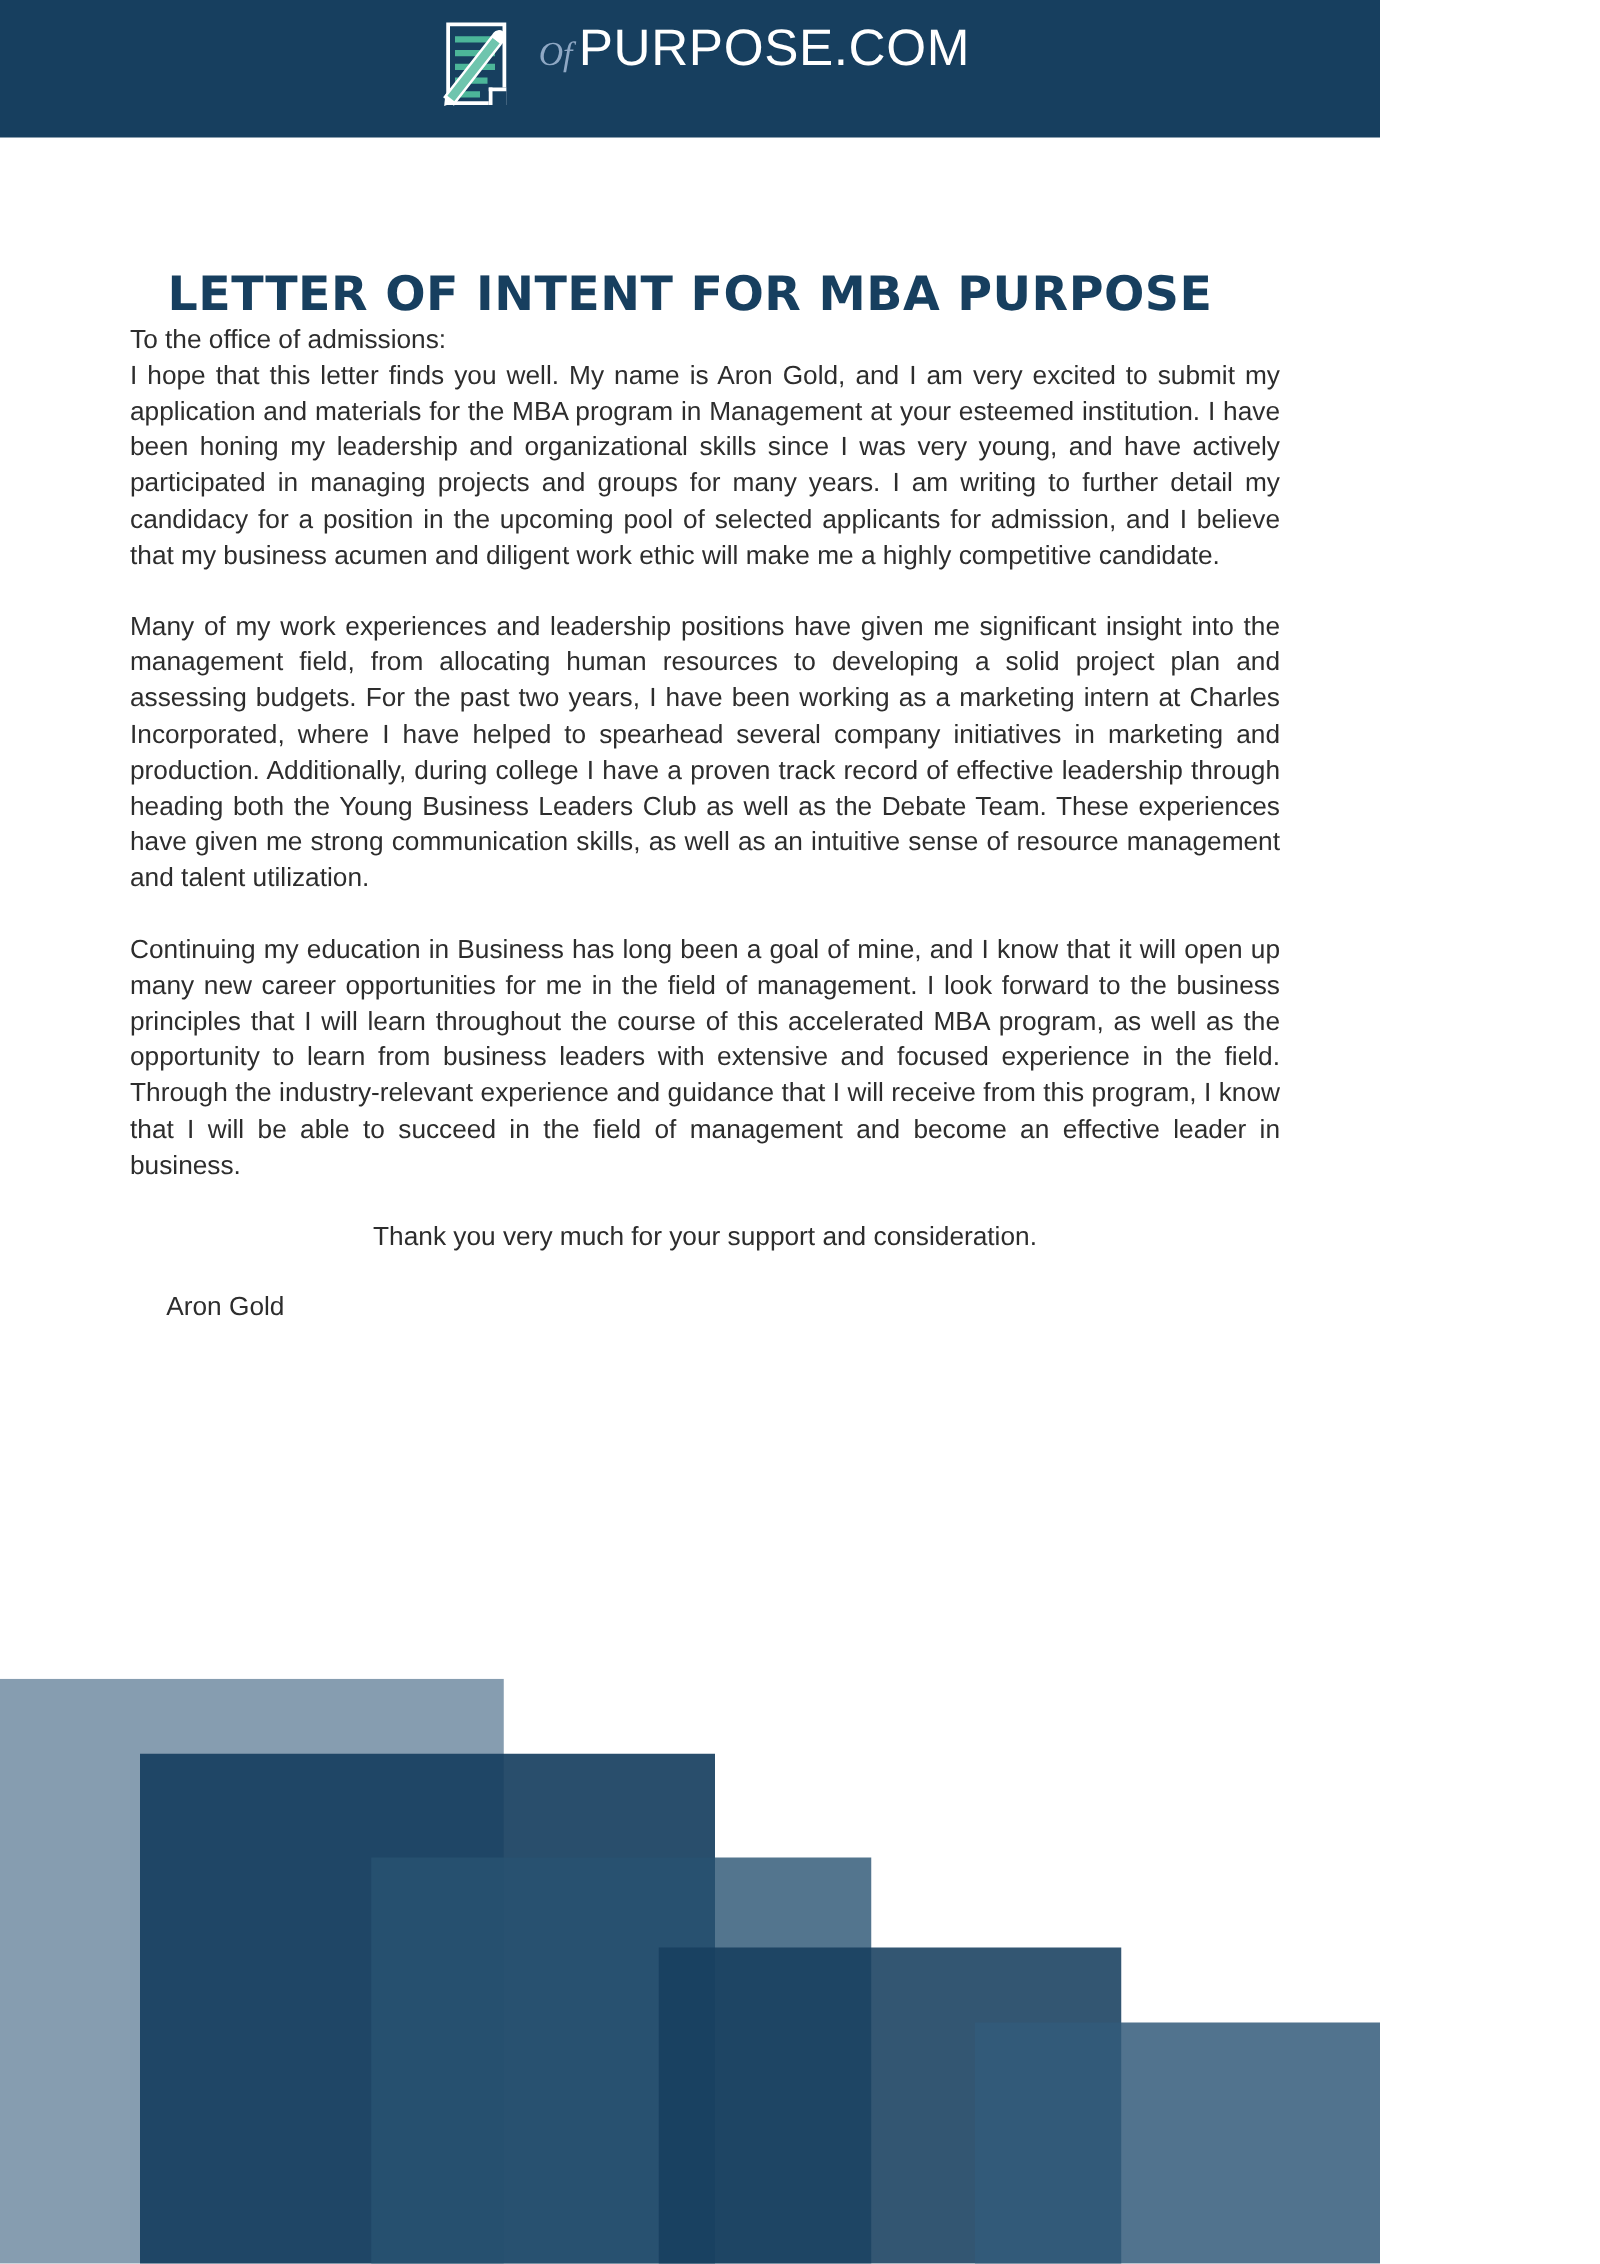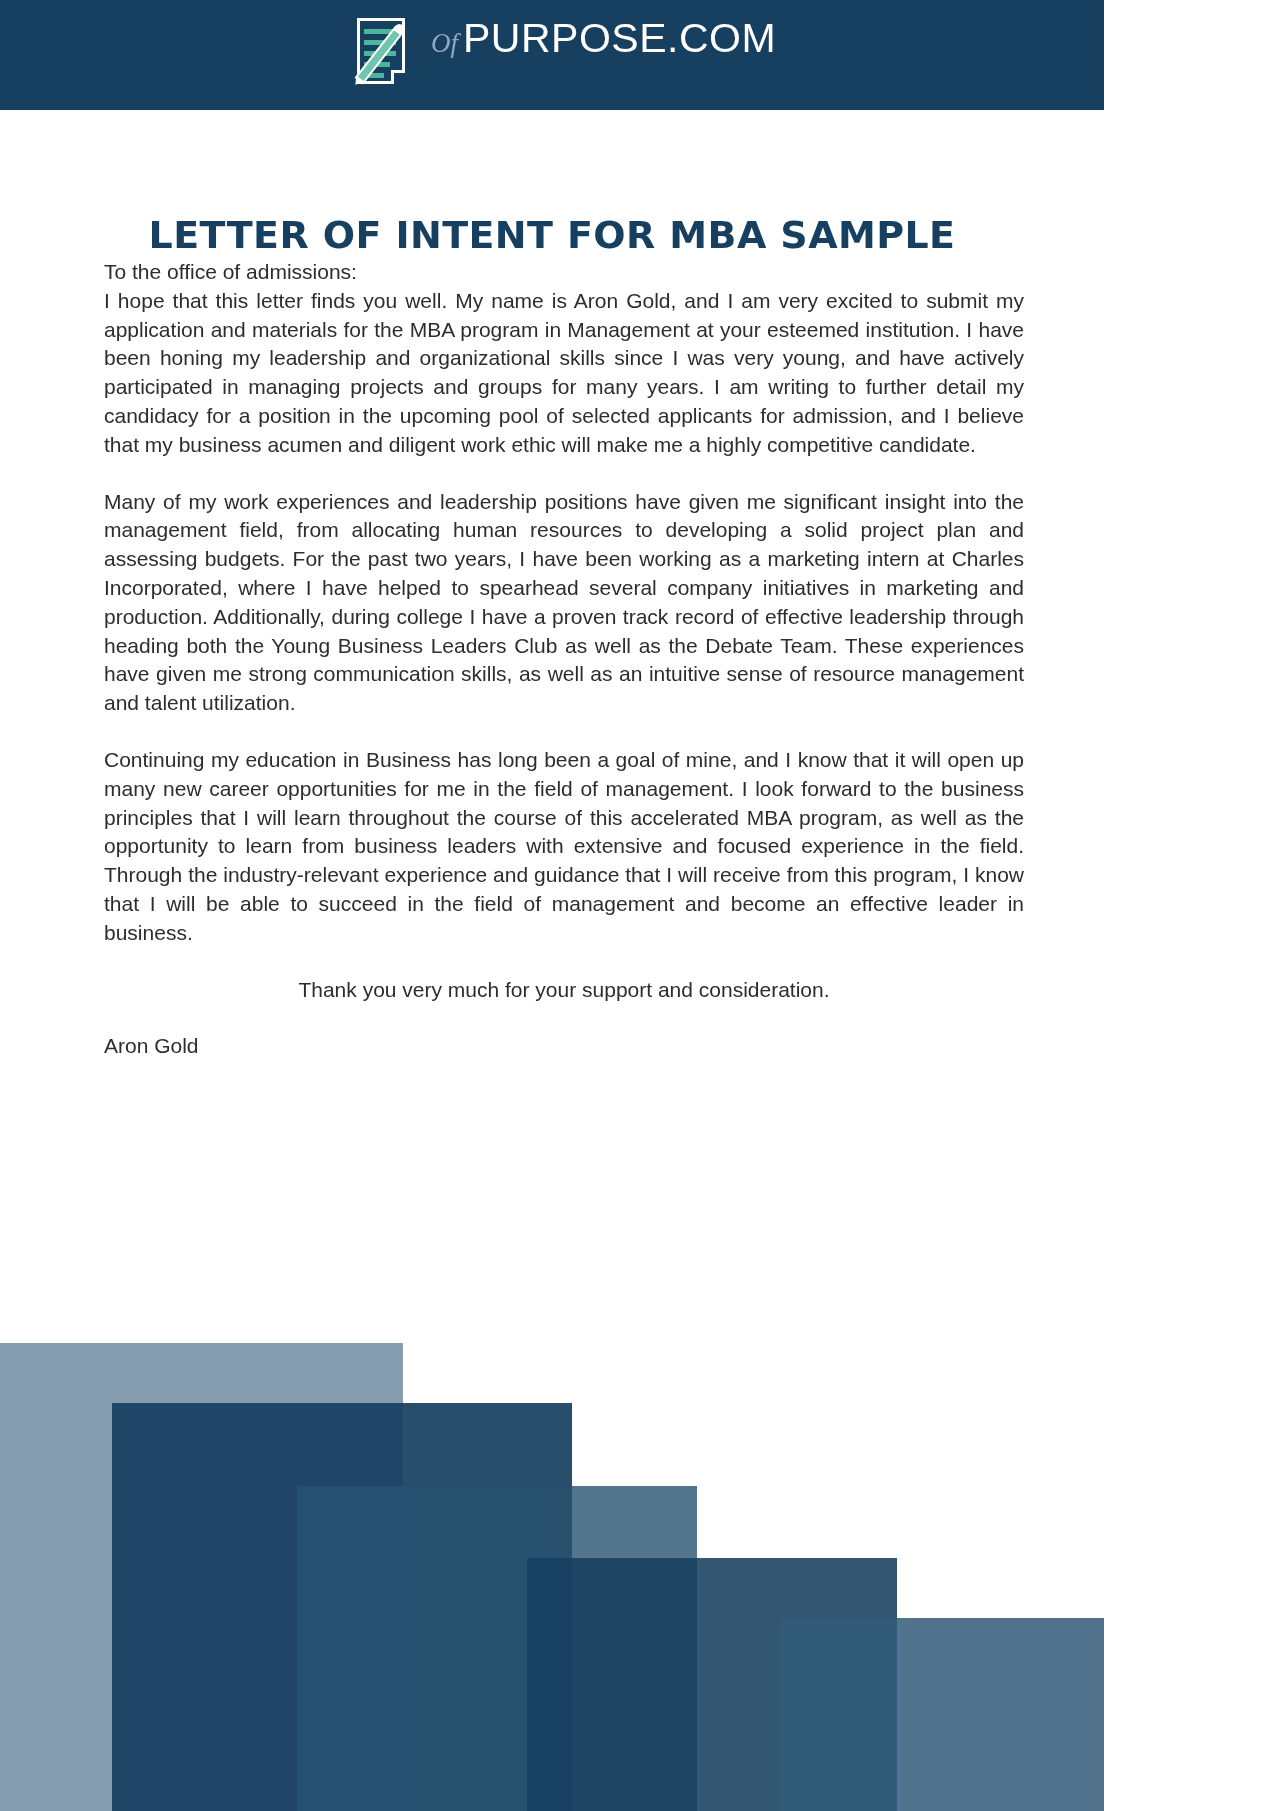--- a/index.html
+++ b/index.html
@@ -198,20 +198,21 @@
     margin-bottom: 0;
     text-align: left;
   }
   .letter-body p.closing {
     text-align: left;
     margin-bottom: 28px;
   }
   .letter-body p.signature {
     text-align: left;
     margin-bottom: 0;
+    margin-left: 29px;
   }
 
   
   .footer-deco {
     position: absolute;
     left: 0;
     top: 1343px;
     width: 1104px;
     height: 468px;
     overflow: hidden;
@@ -263,21 +264,21 @@
       </div>
       <div class="logo-text">
         <div class="logo-line2">
           <span class="of">Of</span>
             <span>PURPOSE.COM</span>
         </div>
       </div>
     </div>
   </div>
 
-  <h1 class="doc-title">LETTER OF INTENT FOR MBA SAMPLE</h1>
+  <h1 class="doc-title">LETTER OF INTENT FOR MBA PURPOSE</h1>
 
   <div class="letter-body">
     <p class="salutation">To the office of admissions:</p>
     <p> I hope that this letter finds you well. My name is Aron Gold, and I am very excited to submit my application and materials for the MBA program in Management at your esteemed institution. I have been honing my leadership and organizational skills since I was very young, and have actively participated in managing projects and groups for many years. I am writing to further detail my candidacy for a position in the upcoming pool of selected applicants for admission, and I believe that my business acumen and diligent work ethic will make me a highly competitive candidate.</p>
     <p> Many of my work experiences and leadership positions have given me significant insight into the management field, from allocating human resources to developing a solid project plan and assessing budgets. For the past two years, I have been working as a marketing intern at Charles Incorporated, where I have helped to spearhead several company initiatives in marketing and production. Additionally, during college I have a proven track record of effective leadership through heading both the Young Business Leaders Club as well as the Debate Team. These experiences have given me strong communication skills, as well as an intuitive sense of resource management and talent utilization.</p>
     <p> Continuing my education in Business has long been a goal of mine, and I know that it will open up many new career opportunities for me in the field of management. I look forward to the business principles that I will learn throughout the course of this accelerated MBA program, as well as the opportunity to learn from business leaders with extensive and focused experience in the field. Through the industry-relevant experience and guidance that I will receive from this program, I know that I will be able to succeed in the field of management and become an effective leader in business.</p>
     <p class="last-left"> Thank you very much for your support and consideration.</p>
     <p class="signature">Aron Gold</p>
   </div>
 

